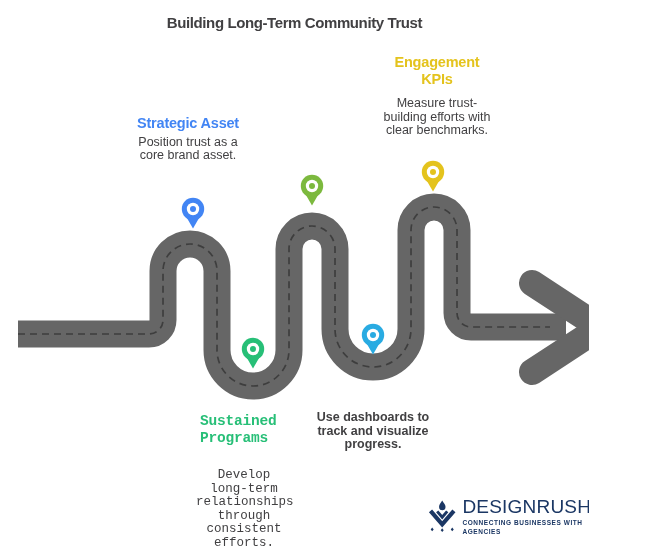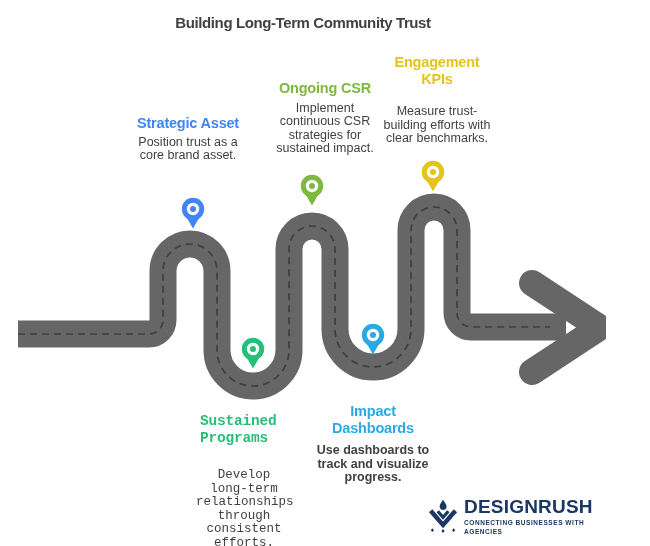--- a/index.html
+++ b/index.html
@@ -1,19 +1,18 @@
 <!DOCTYPE html>
 <html style="--road: #666666; --dash: #3e3e3e; --blue: #4285F4; --lime: #7CB93E; --yellow: #E4C31D; --emerald: #27BF77; --cyan: #29ABE2; --text: #414042; --navy: #1B3764;"><head>
 <meta charset="utf-8">
 <style>
   html,body{margin:0;padding:0;background:#fff;}
   .stage{
     position:relative;width:589px;height:546px;background:#ffffff;overflow:hidden;
     font-family:"Liberation Sans","DejaVu Sans",sans-serif;
-    padding-left:17px;
   }
   .title{
     position:absolute;top:14px;left:0;width:100%;text-align:center;
     font-size:15px;font-weight:bold;letter-spacing:-0.4px;color:var(--text);
   }
   svg.road-layer{position:absolute;top:0;left:0;}
   .block{position:absolute;text-align:center;}
   .hd{
     font-size:14.5px;font-weight:bold;line-height:16.5px;
     letter-spacing:-0.2px;white-space:pre-line;
@@ -24,21 +23,21 @@
   }
   .c-blue{color:var(--blue);} .c-lime{color:var(--lime);}
   .c-yellow{color:var(--yellow);} .c-emerald{color:var(--emerald);}
   .c-cyan{color:var(--cyan);}
   .hd-left{text-align:left;padding-left:4px;}
   .logo{
     position:absolute;left:428px;top:496px;display:flex;align-items:center;gap:6px;
   }
   .logo-text{display:flex;flex-direction:column;}
   .logo-name{
-    font-size:19px;font-weight:bold;line-height:20px;color:var(--navy);letter-spacing:0.2px;
+    font-size:19px;font-weight:normal;line-height:20px;color:var(--navy);letter-spacing:0.2px;
   }
   .logo-tagline{
     font-size:6.5px;line-height:9px;color:var(--navy);letter-spacing:0.55px;
     font-weight:bold;margin-top:1px;
   }
 </style>
 </head>
 <body>
 
 <div class="stage">
@@ -90,48 +89,39 @@
       <circle r="3" style="fill:var(--cyan)"></circle>
     </g>
   </svg>
 
   <div class="block" style="left:108px;top:115px;width:160px;">
     <div class="hd c-blue">Strategic Asset</div>
     <p class="bd" style="margin-top:4px;">Position trust as a
 core brand asset.</p>
   </div>
 
-  <div class="block" style="left:245px;top:80px;width:160px;">
-    <div class="hd c-lime">Ongoing CSR</div>
-    <p class="bd" style="margin-top:5px;">Implement
-continuous CSR
-strategies for
-sustained impact.</p>
-  </div>
 
   <div class="block" style="left:357px;top:54px;width:160px;">
     <div class="hd c-yellow">Engagement
 KPIs</div>
-    <p class="bd" style="margin-top:18px;">Measure trust-
+    <p class="bd" style="margin-top:10px;">Measure trust-
 building efforts with
 clear benchmarks.</p>
   </div>
 
   <div class="block" style="left:196px;top:413px;width:96px;font-family:Liberation Mono, monospace;">
     <div class="hd c-emerald hd-left">Sustained
 Programs</div>
     <p class="bd" style="margin-top:23px;">Develop long-term
 relationships
 through consistent
 efforts.</p>
   </div>
 
   <div class="block" style="left:303px;top:403px;width:140px;">
-    <div class="hd c-cyan">Impact
-Dashboards</div>
     <p class="bd" style="margin-top:8px;font-weight:bold;">Use dashboards to
 track and visualize
 progress.</p>
   </div>
 
   <div class="logo">
     <svg width="34" height="40" viewBox="0 0 34 40">
       <path d="M17 1.5 C15.2 4.4 13.2 6.3 13.2 9.1 A3.9 3.9 0 0 0 21 9.3 C21 6.4 18.6 4.6 17 1.5 Z" style="fill:var(--navy)"></path>
       <path d="M3 14 L17 30 L31 14" fill="none" style="stroke:var(--navy)" stroke-width="5"></path>
       <path d="M11 14.5 L17 21.5 L23 14.5" fill="none" style="stroke:var(--navy)" stroke-width="3.5"></path>

